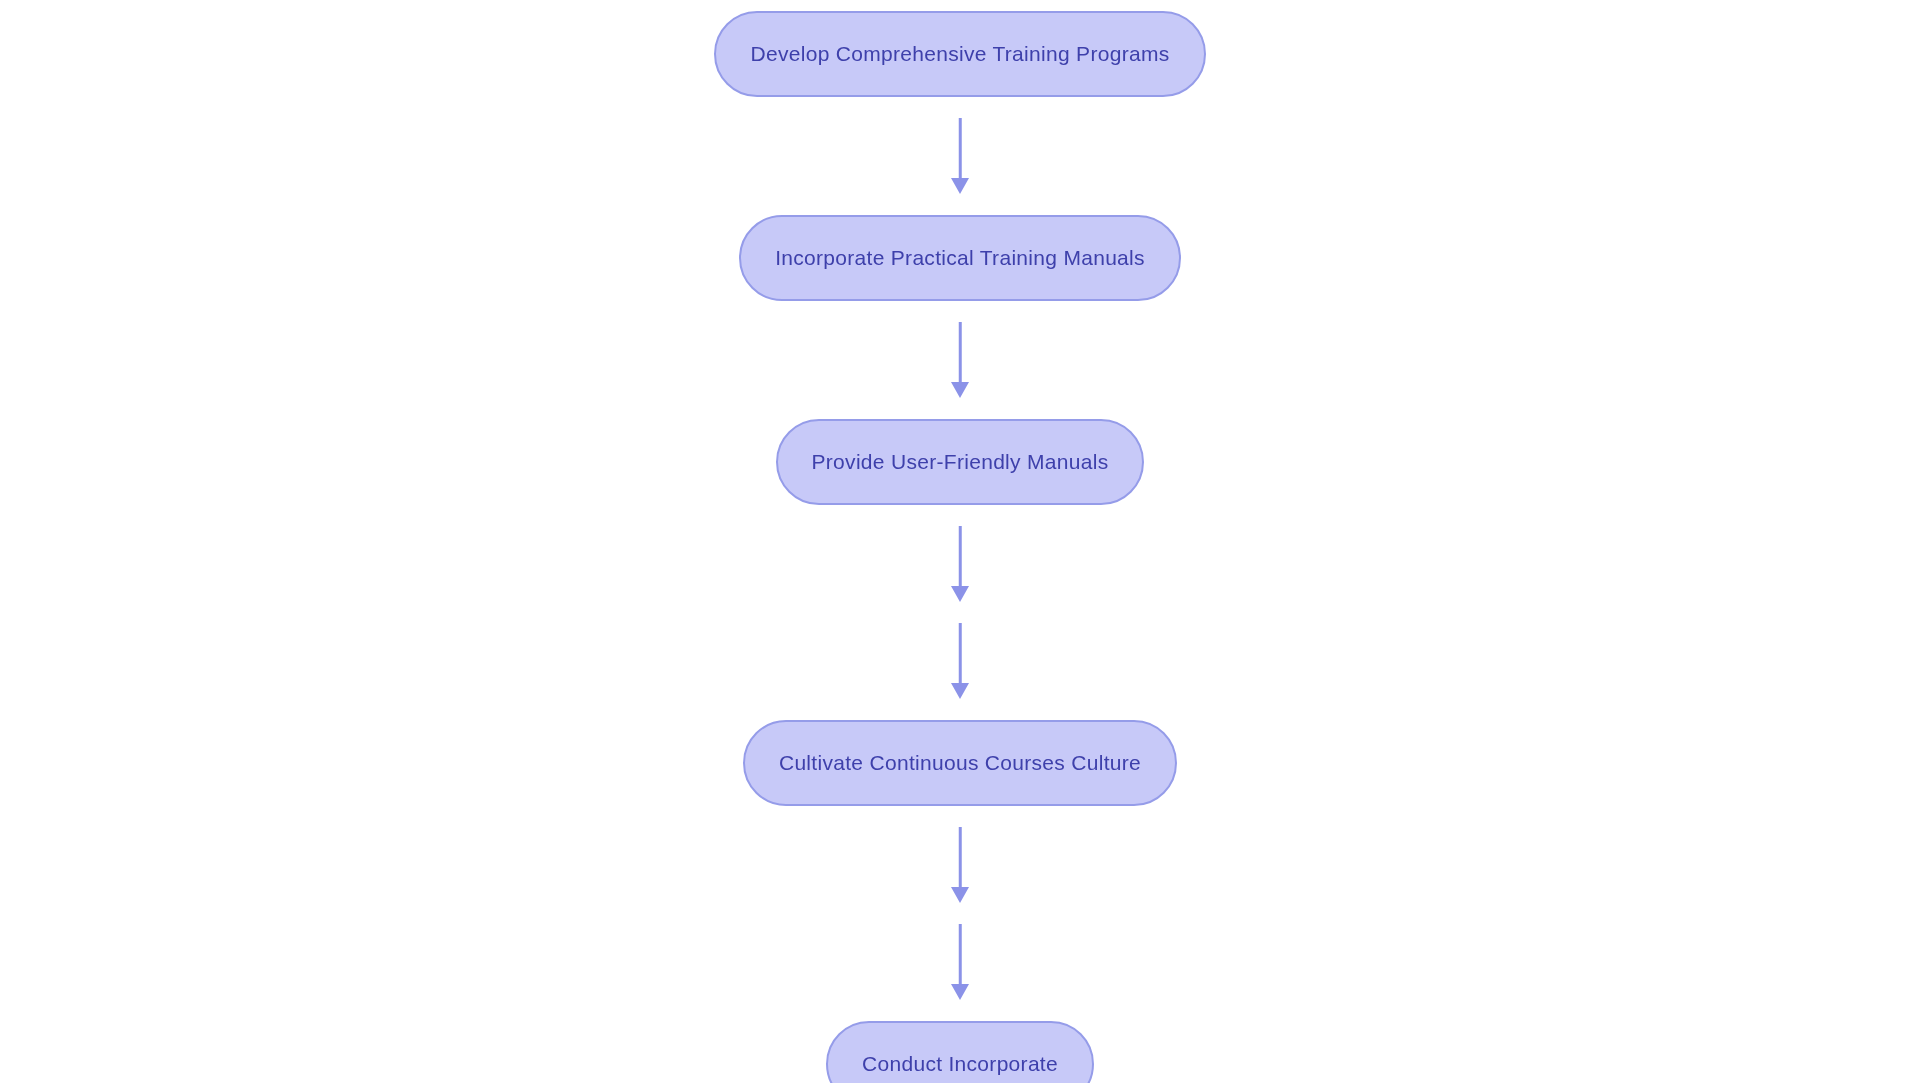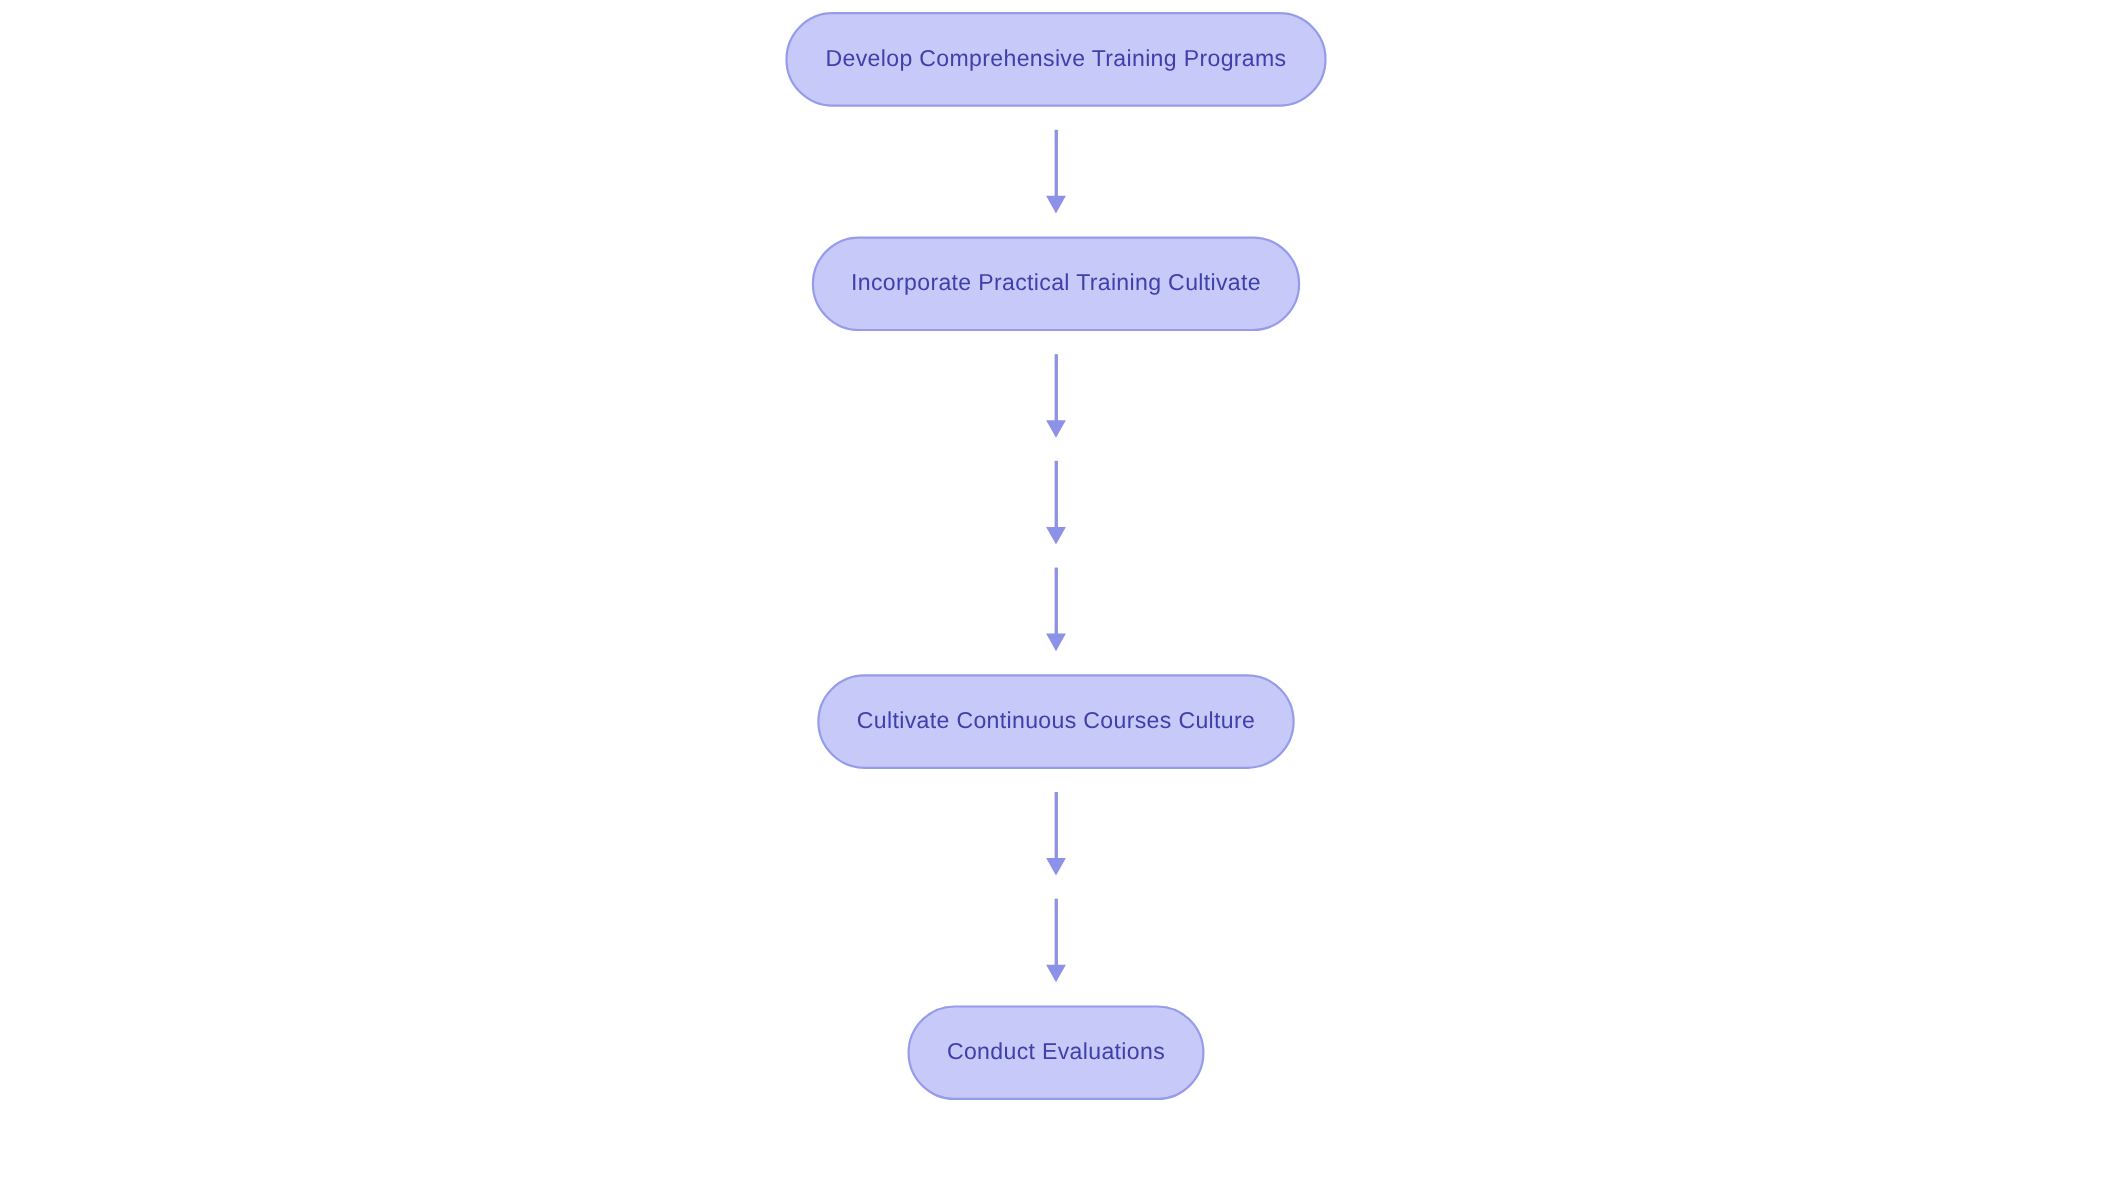--- a/index.html
+++ b/index.html
@@ -75,37 +75,40 @@
 
 <div class="canvas">
 
   <div class="node">
     <span class="node-label">Develop Comprehensive Training Programs</span>
   </div>
 
   <div class="arrow"></div>
 
   <div class="node">
-    <span class="node-label">Incorporate Practical Training Cultivate</span>
+    <span class="node-label">Incorporate Practical Training Manuals</span>
   </div>
 
   <div class="arrow"></div>
 
+  <div class="node">
+    <span class="node-label">Provide User-Friendly Manuals</span>
+  </div>
 
   <div class="arrow"></div>
 
 
   <div class="arrow"></div>
 
   <div class="node">
     <span class="node-label">Cultivate Continuous Courses Culture</span>
   </div>
 
   <div class="arrow"></div>
 
 
   <div class="arrow"></div>
 
   <div class="node">
-    <span class="node-label">Conduct Evaluations</span>
+    <span class="node-label">Conduct Incorporate</span>
   </div>
 
 </div>
 
 </body></html>

